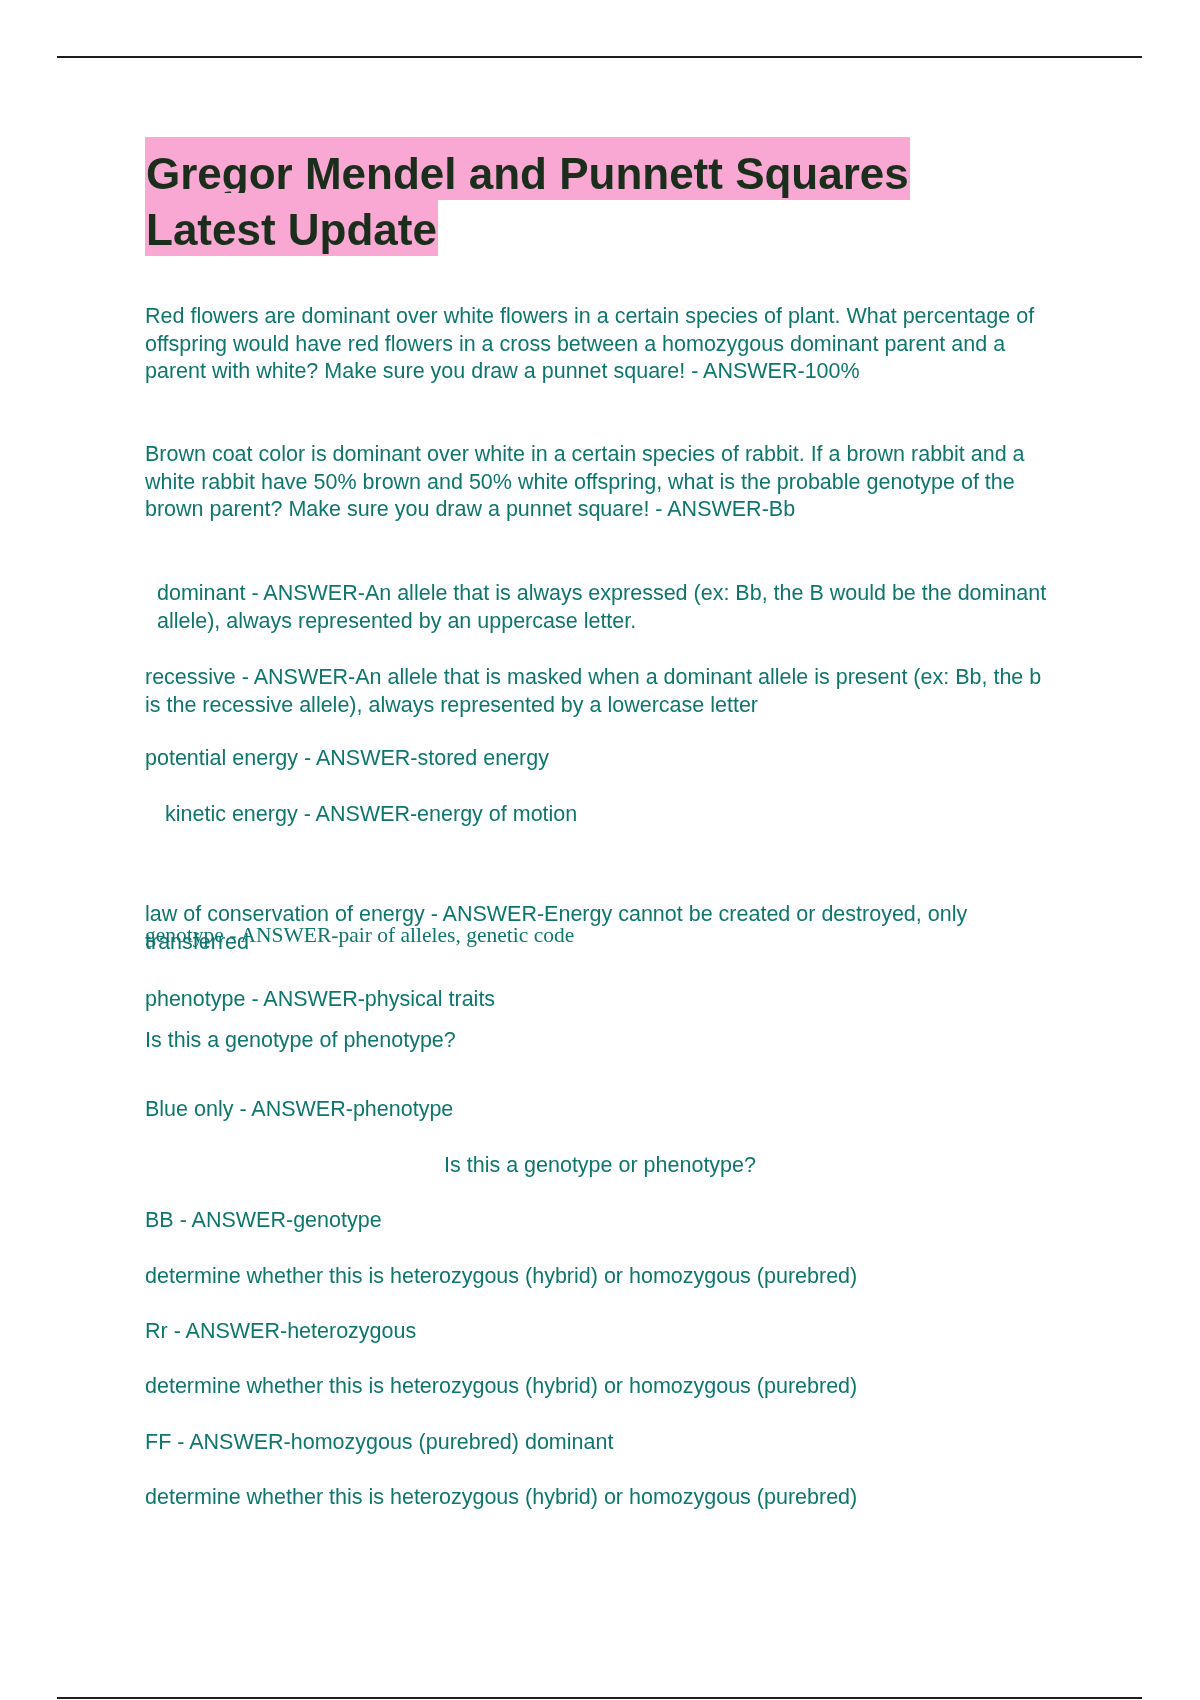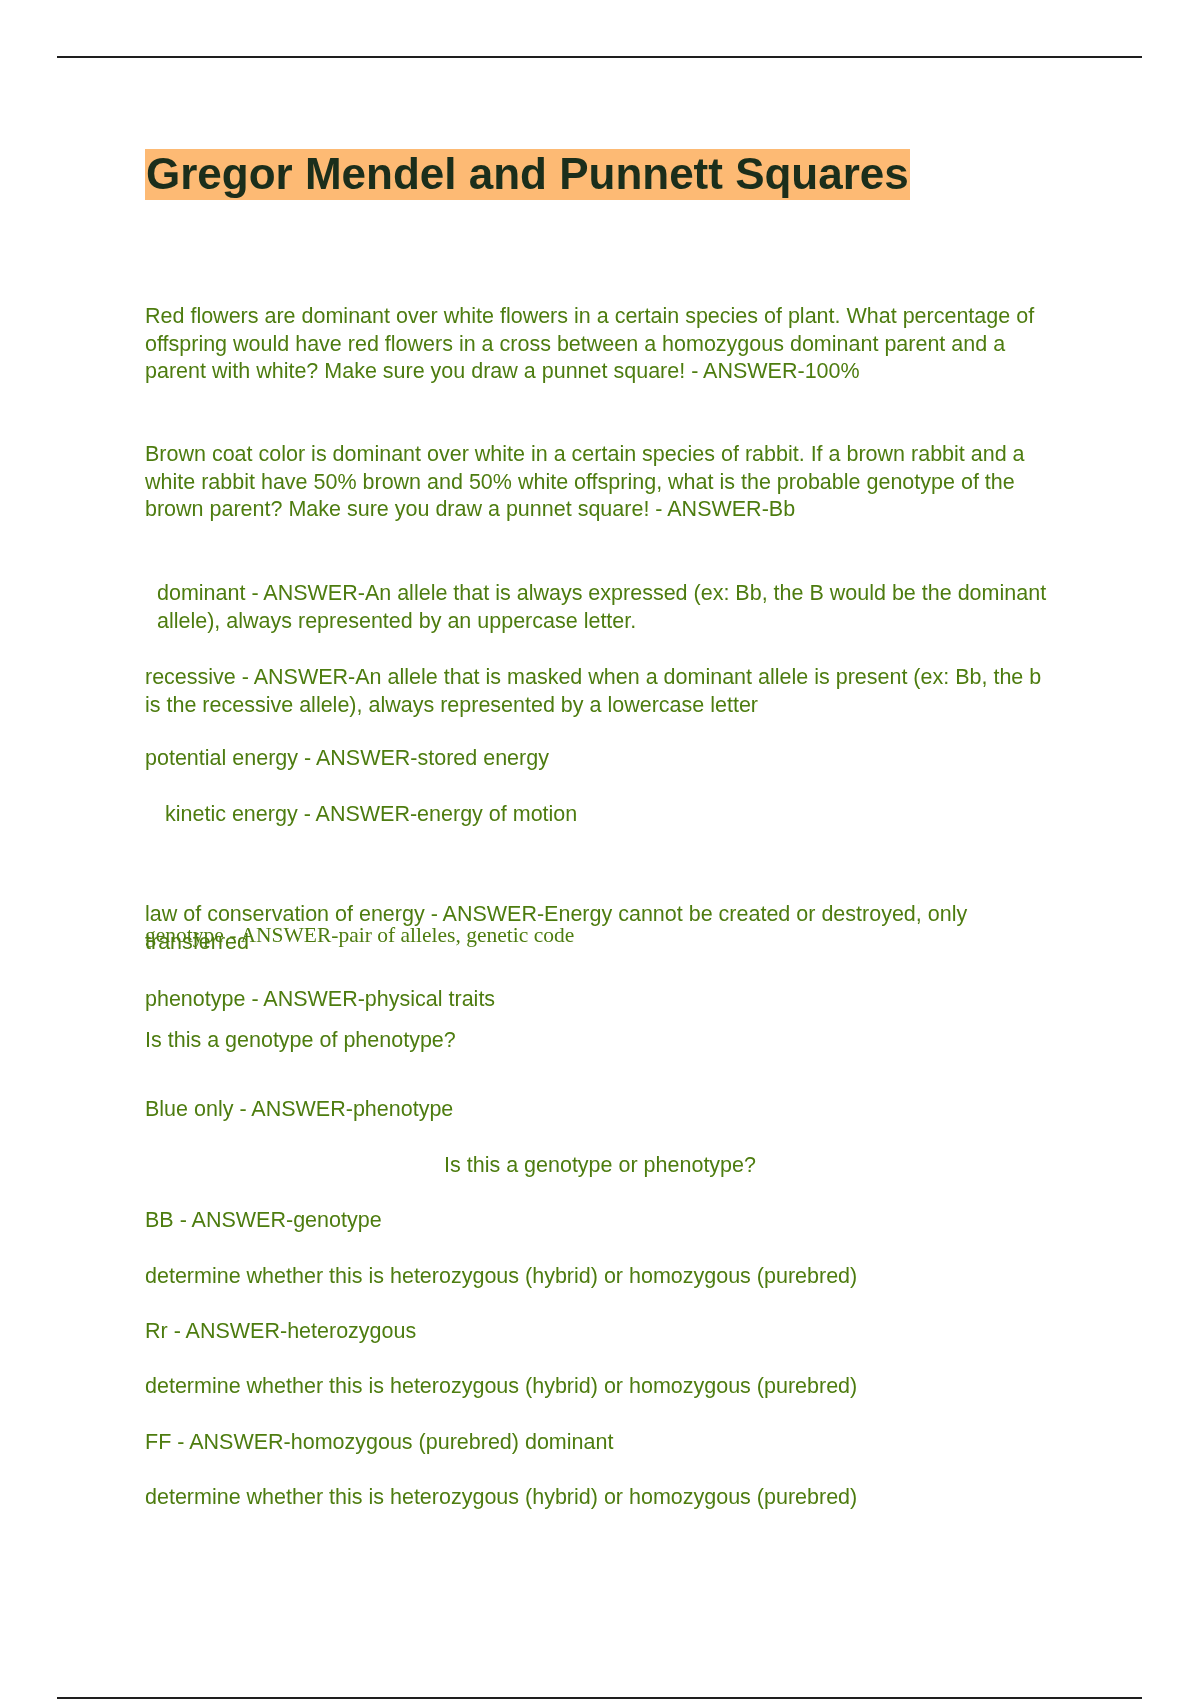--- a/index.html
+++ b/index.html
@@ -28,44 +28,45 @@
       position: absolute;
       left: 145px;
       top: 146px;
       width: 900px;
       font-weight: bold;
       font-size: 44px;
       line-height: 56px;
       color: #1b2e1b;
     }
     .title-block .hl {
-      background: #fdba74;
-      padding: 0 1px 2px 1px;
+      background: #f9a8d4;
+      padding: 12px 1px 2px 1px;
       -webkit-box-decoration-break: clone;
       box-decoration-break: clone;
     }
 
     .para {
       position: absolute;
       left: 145px;
       width: 910px;
       font-size: 21.5px;
       line-height: 27.5px;
-      color: #4d7c0f;
+      color: #0f766e;
       margin: 0;
       white-space: normal;
     }
   </style>
 </head>
 <body>
 
 <div class="rule top"></div>
 
 <h1 class="title-block" style="margin:0;">
   <span class="hl">Gregor Mendel and Punnett Squares</span><br>
+  <span class="hl">Latest Update</span>
 </h1>
 
 <p class="para" style="top:303px;">Red flowers are dominant over white flowers in a certain species of plant. What percentage of offspring would have red flowers in a cross between a homozygous dominant parent and a parent with white? Make sure you draw a punnet square! - ANSWER-100%</p>
 <p class="para" style="top:441px;">Brown coat color is dominant over white in a certain species of rabbit. If a brown rabbit and a white rabbit have 50% brown and 50% white offspring, what is the probable genotype of the brown parent? Make sure you draw a punnet square! - ANSWER-Bb</p>
 <p class="para" style="top:580px;margin-left:12px;">dominant - ANSWER-An allele that is always expressed (ex: Bb, the B would be the dominant allele), always represented by an uppercase letter.</p>
 <p class="para" style="top:664px;">recessive - ANSWER-An allele that is masked when a dominant allele is present (ex: Bb, the b is the recessive allele), always represented by a lowercase letter</p>
 <p class="para" style="top:745px;">potential energy - ANSWER-stored energy</p>
 <p class="para" style="top:801px;margin-left:20px;">kinetic energy - ANSWER-energy of motion</p>
 <p class="para" style="top:857px;margin-top:44px;">law of conservation of energy - ANSWER-Energy cannot be created or destroyed, only transferred</p>
 <p class="para" style="top:922px;font-family:Liberation Serif, serif;">genotype - ANSWER-pair of alleles, genetic code</p>

